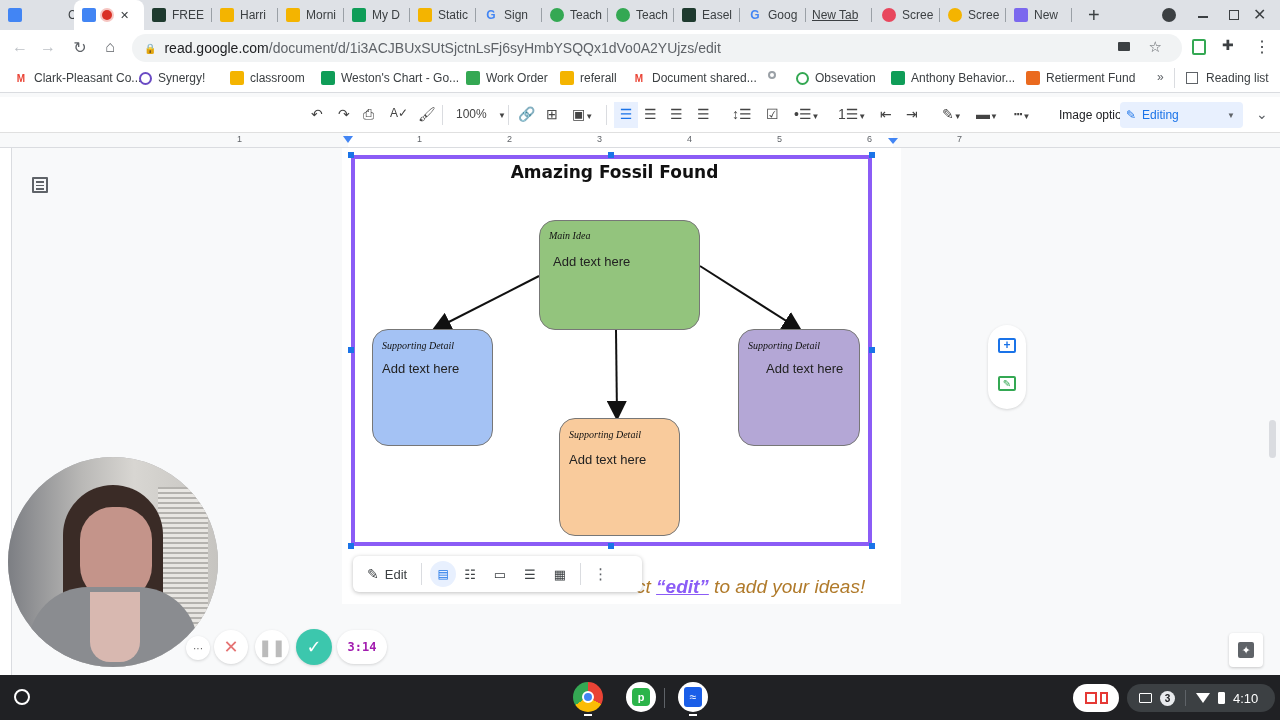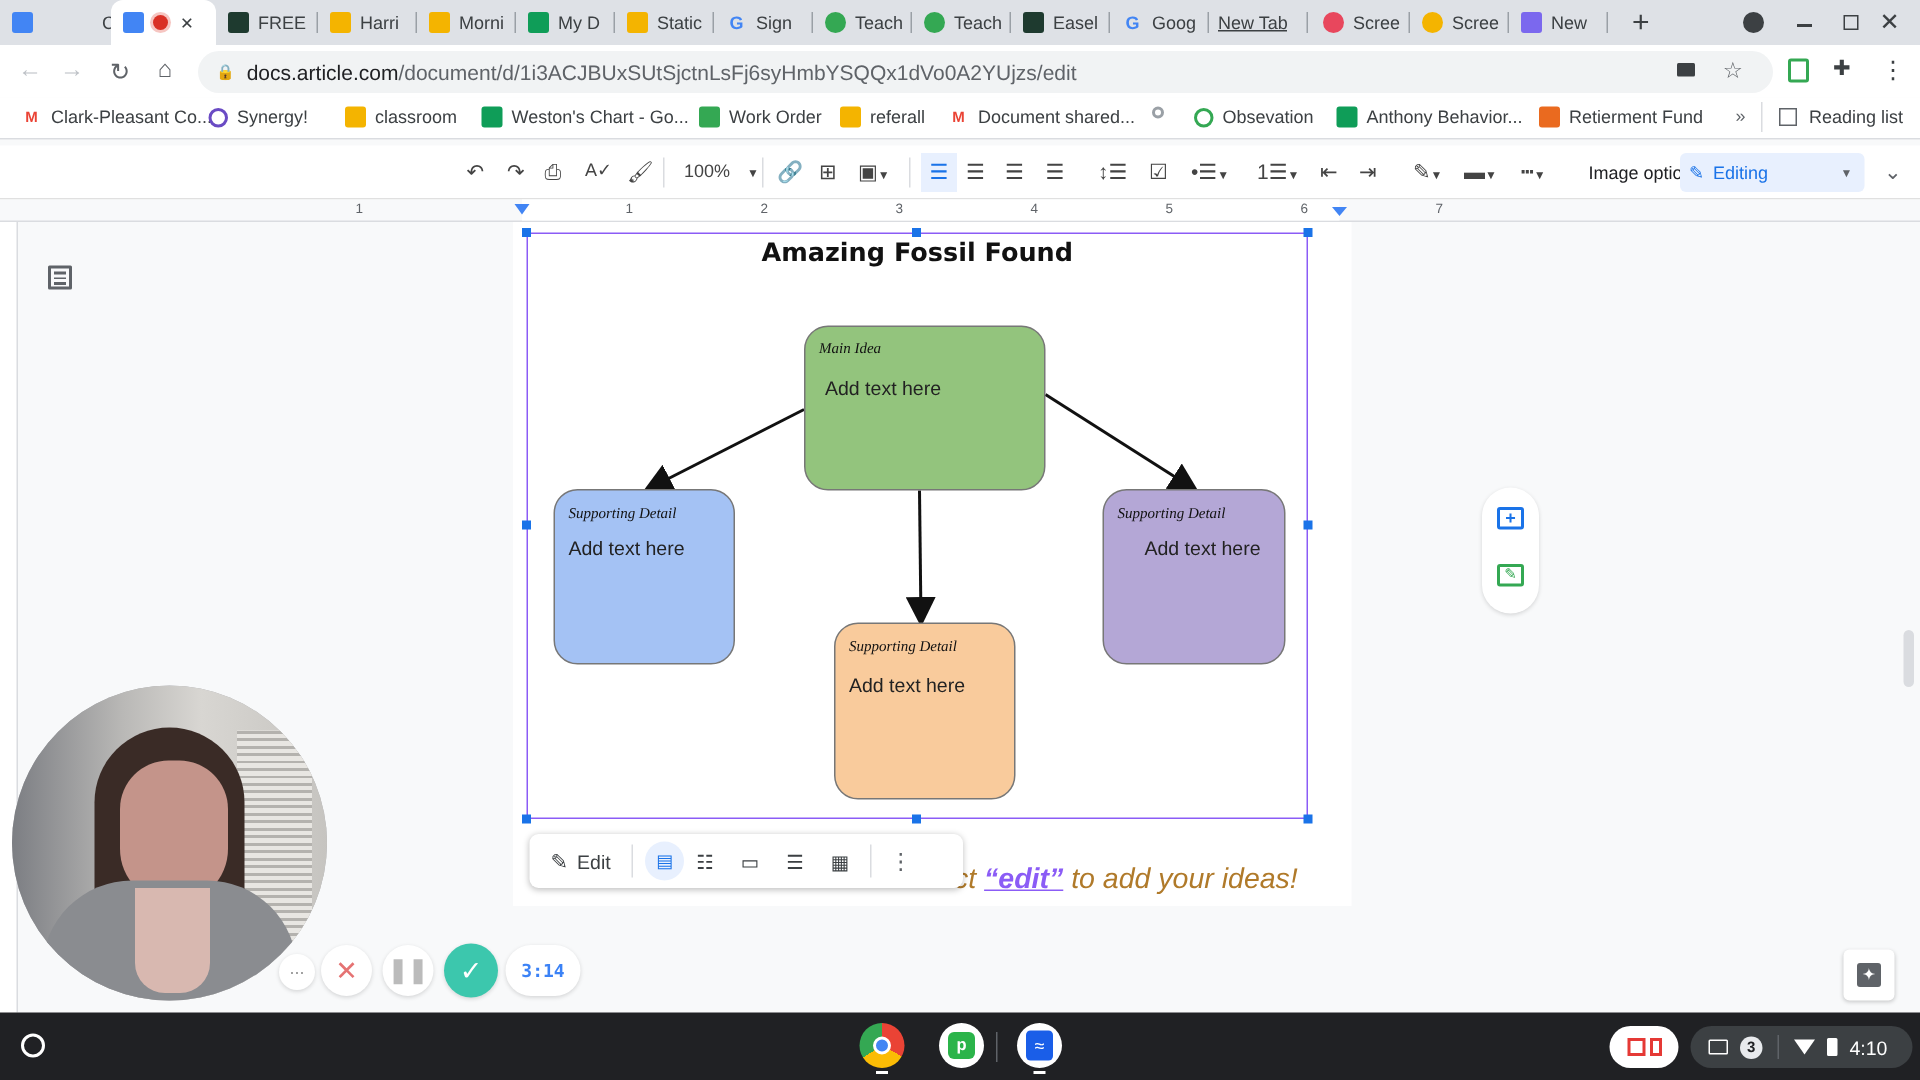--- a/index.html
+++ b/index.html
@@ -28,21 +28,21 @@
   .tb { position: absolute; top: 9px; font-size: 14px; color: #444; text-align: center; }
   #editing { position: absolute; left: 1120px; top: 5px; width: 123px; height: 26px; background: #e8f0fe; border-radius: 4px; display: flex; align-items: center; font-size: 12px; color: #1a73e8; padding-left: 6px; }
   
   #ruler { position: absolute; left: 0; top: 133px; width: 1280px; height: 15px; background: #f8f9fa; border-bottom: 1px solid #dadce0; }
   #ruler .white { position: absolute; left: 348px; top: 0; width: 545px; height: 14px; background: #fff; }
   #ruler .num { position: absolute; top: 1px; font-size: 9px; color: #5f6368; }
   
   #docarea { position: absolute; left: 0; top: 148px; width: 1280px; height: 527px; background: #f8f9fa; }
   #vruler { position: absolute; left: 0; top: 148px; width: 12px; height: 527px; background: #fff; border-right: 1px solid #dadce0; }
   #page { position: absolute; left: 342px; top: 148px; width: 559px; height: 456px; background: #fff; }
-  #imgframe { position: absolute; left: 351px; top: 155px; width: 521px; height: 391px; border: 1px solid #8b5cf6; }
+  #imgframe { position: absolute; left: 351px; top: 155px; width: 521px; height: 391px; border: 4px solid #8b5cf6; }
   .handle { position: absolute; width: 6px; height: 6px; background: #1a73e8; }
   .hand-title { font-family: "DejaVu Sans", sans-serif; }
   .box { position: absolute; border: 1.5px solid #777; border-radius: 16px; }
   .box .lbl { position: absolute; left: 9px; top: 10px; font-size: 10px; font-family: "Liberation Serif", serif; font-style: italic; color: #111; }
   .box .txt { position: absolute; font-size: 13px; color: #222; }
   
   #imgtoolbar { position: absolute; left: 353px; top: 556px; width: 289px; height: 36px; background: #fff; border-radius: 6px; box-shadow: 0 1px 4px rgba(0,0,0,0.25); display: flex; align-items: center; }
   
   #sidecom { position: absolute; left: 988px; top: 325px; width: 38px; height: 84px; background: #fff; border-radius: 19px; box-shadow: 0 1px 3px rgba(0,0,0,0.15); }
   
@@ -145,21 +145,21 @@
 <div class="abs" style="left:1229px;top:10px;width:10px;height:10px;border:1.5px solid #3c4043;"></div>
 <div class="abs" style="left:1253px;top:5px;font-size:16px;color:#3c4043;">✕</div>
 
 <div id="navbar">
   <div class="navbtn" style="left:10px;color:#bdc1c6;">←</div>
   <div class="navbtn" style="left:38px;color:#bdc1c6;">→</div>
   <div class="navbtn" style="left:70px;">↻</div>
   <div class="navbtn" style="left:100px;">⌂</div>
   <div id="omnibox">
     <span style="font-size:10px;margin-right:8px;color:#5f6368;">🔒</span>
-    <span class="host">docs.article.com</span>
+    <span class="host">read.google.com</span>
     <span class="path">/document/d/1i3ACJBUxSUtSjctnLsFj6syHmbYSQQx1dVo0A2YUjzs/edit</span>
     <span style="position:absolute;right:52px;top:8px;width:12px;height:9px;background:#3c4043;border-radius:1px;"></span>
     <span style="position:absolute;right:20px;top:4px;font-size:15px;color:#5f6368;">☆</span>
   </div>
   <div class="abs" style="left:1192px;top:9px;width:14px;height:16px;border:2px solid #34a853;border-radius:2px;"></div>
   <div class="abs" style="left:1222px;top:7px;font-size:14px;color:#3c4043;">✚</div>
   <div class="abs" style="left:1254px;top:7px;font-size:16px;color:#3c4043;">⋮</div>
 </div>
 
 <div id="bookmarks"></div>
@@ -353,21 +353,21 @@
   <div style="position:absolute;left:55px;top:28px;width:100px;height:160px;border-radius:50px 50px 20px 20px;background:#3a2b26;"></div>
   <div style="position:absolute;left:72px;top:50px;width:72px;height:95px;border-radius:36px 36px 40px 40px;background:#c4948a;"></div>
   <div style="position:absolute;left:20px;top:130px;width:170px;height:100px;border-radius:60px 60px 0 0;background:#8a8c90;"></div>
   <div style="position:absolute;left:82px;top:135px;width:50px;height:70px;background:#d8b8b0;border-radius:0 0 20px 20px;"></div>
 </div>
 
 <div class="recbtn" style="left:186px;top:636px;width:24px;height:24px;border-radius:12px;font-size:10px;color:#555;">···</div>
 <div class="recbtn" style="left:214px;width:34px;font-size:18px;color:#e57373;">✕</div>
 <div class="recbtn" style="left:255px;width:34px;font-size:16px;color:#bbb;font-weight:bold;">❚❚</div>
 <div class="recbtn" style="left:296px;width:36px;height:36px;top:629px;border-radius:18px;background:#3cc7ad;color:#fff;font-size:18px;">✓</div>
-<div class="recbtn" style="left:337px;width:50px;font-size:12px;font-family:'DejaVu Sans Mono',monospace;font-weight:bold;color:#3b82f6;">3:14</div>
+<div class="recbtn" style="left:337px;width:50px;font-size:12px;font-family:'DejaVu Sans Mono',monospace;font-weight:bold;color:#a21caf;">3:14</div>
 
 <div id="shelf"></div>
 <div class="abs" style="left:14px;top:689px;width:16px;height:16px;border:2px solid #fff;border-radius:50%;"></div>
 <div class="shelfapp" style="left:573px;background:conic-gradient(#ea4335 0 33%, #fbbc05 33% 66%, #34a853 66% 100%);">
   <div style="width:12px;height:12px;border-radius:50%;background:#4285f4;border:2px solid #fff;"></div>
 </div>
 <div class="abs" style="left:584px;top:714px;width:8px;height:2px;background:#fff;"></div>
 <div class="shelfapp" style="left:626px;background:#fff;">
   <div style="width:18px;height:18px;background:#2bb44a;border-radius:4px;color:#fff;font-size:11px;font-weight:bold;text-align:center;line-height:18px;">p</div>
 </div>

